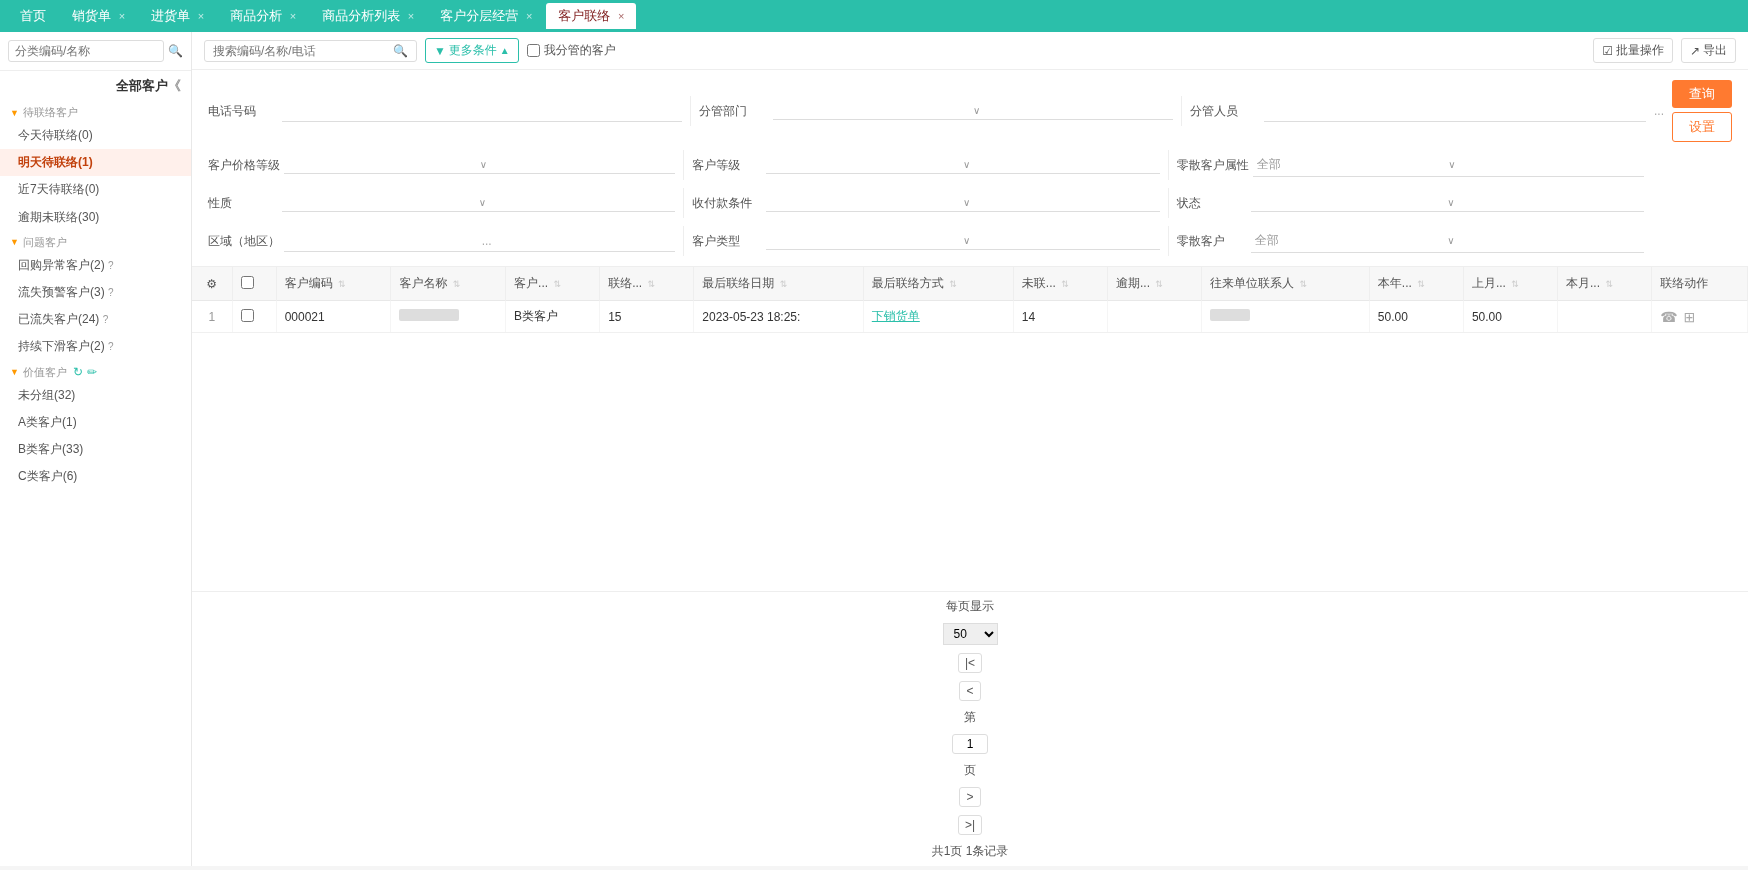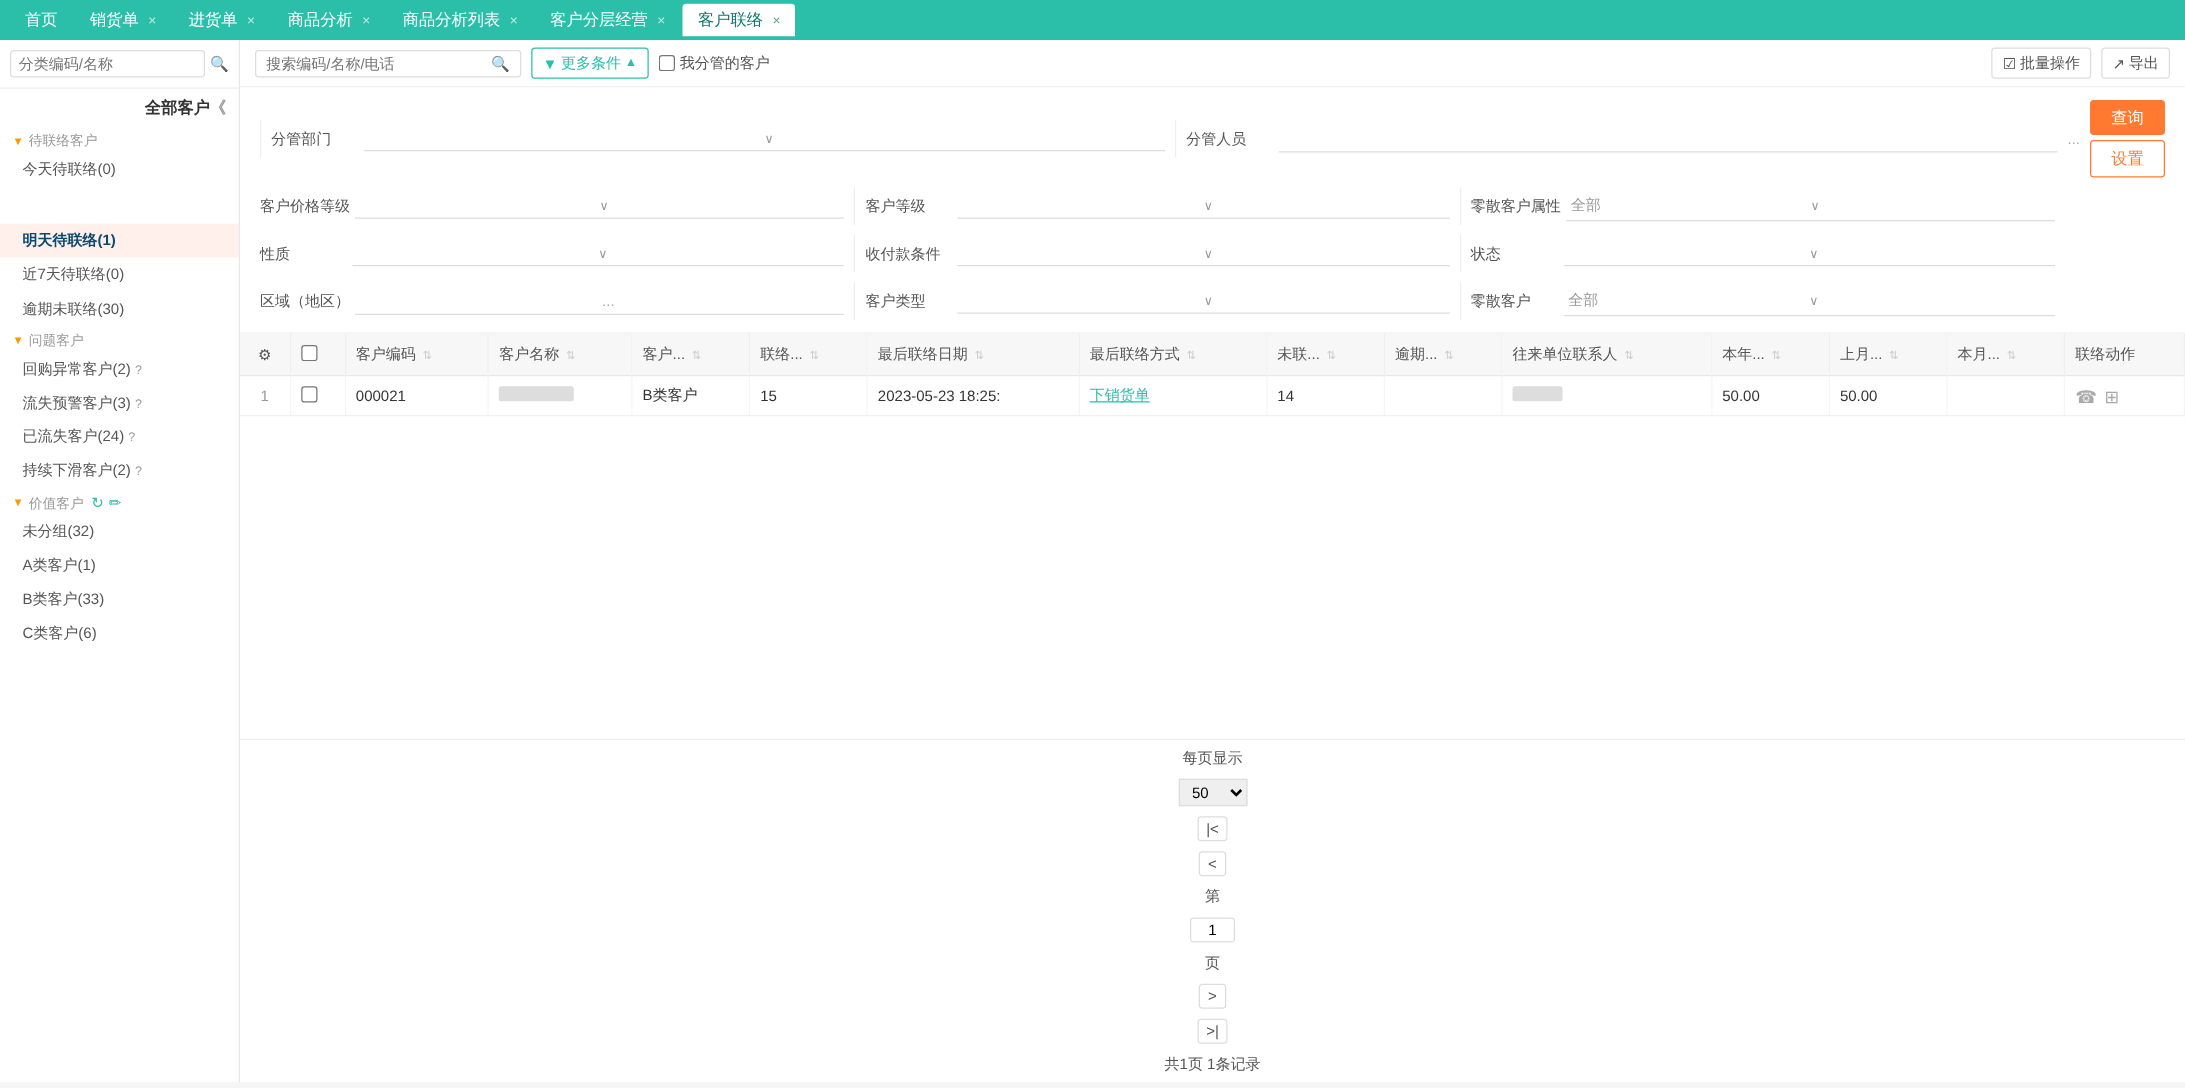--- a/index.html
+++ b/index.html
@@ -15,21 +15,21 @@
       gap: 2px;
     }
     .nav-item {
       color: #fff;
       padding: 4px 12px;
       cursor: pointer;
       font-size: 13px;
       border-radius: 3px 3px 0 0;
       white-space: nowrap;
     }
-    .nav-item.active { background: #fff; color: #0f766e; }
+    .nav-item.active { background: #fff; color: #7f1d1d; }
     .nav-item .close-btn { margin-left: 4px; font-size: 11px; opacity: 0.7; }
 
     
     .main-layout {
       display: flex;
       height: calc(100vh - 36px);
     }
 
     
     .sidebar {
@@ -76,21 +76,21 @@
     }
     .sidebar-group-label .tri { color: #f90; font-size: 9px; }
 
     .sidebar-item {
       padding: 4px 10px 4px 18px;
       cursor: pointer;
       color: #555;
       font-size: 12px;
       line-height: 1.6;
     }
-    .sidebar-item.active { background: #fff0eb; color: #0c4a6e; font-weight: bold; margin-top: 30px; }
+    .sidebar-item.active { background: #fff0eb; color: #c2410c; font-weight: bold; }
 
     
     .content-area {
       flex: 1;
       display: flex;
       flex-direction: column;
       overflow: hidden;
     }
 
     
@@ -408,20 +408,24 @@
         <div class="export-btn">
           <span>↗</span>
           <span>导出</span>
         </div>
       </div>
     </div>
 
     <div class="filter-panel">
 
       <div class="filter-row">
+        <div class="filter-field">
+          <span class="filter-label">电话号码</span>
+          <input class="filter-input" type="text" value="" style="">
+        </div>
         <div class="filter-divider"></div>
         <div class="filter-field">
           <span class="filter-label">分管部门</span>
           <div class="filter-select">
             <span></span>
             <span class="arrow">∨</span>
           </div>
         </div>
         <div class="filter-divider"></div>
         <div class="filter-field">

